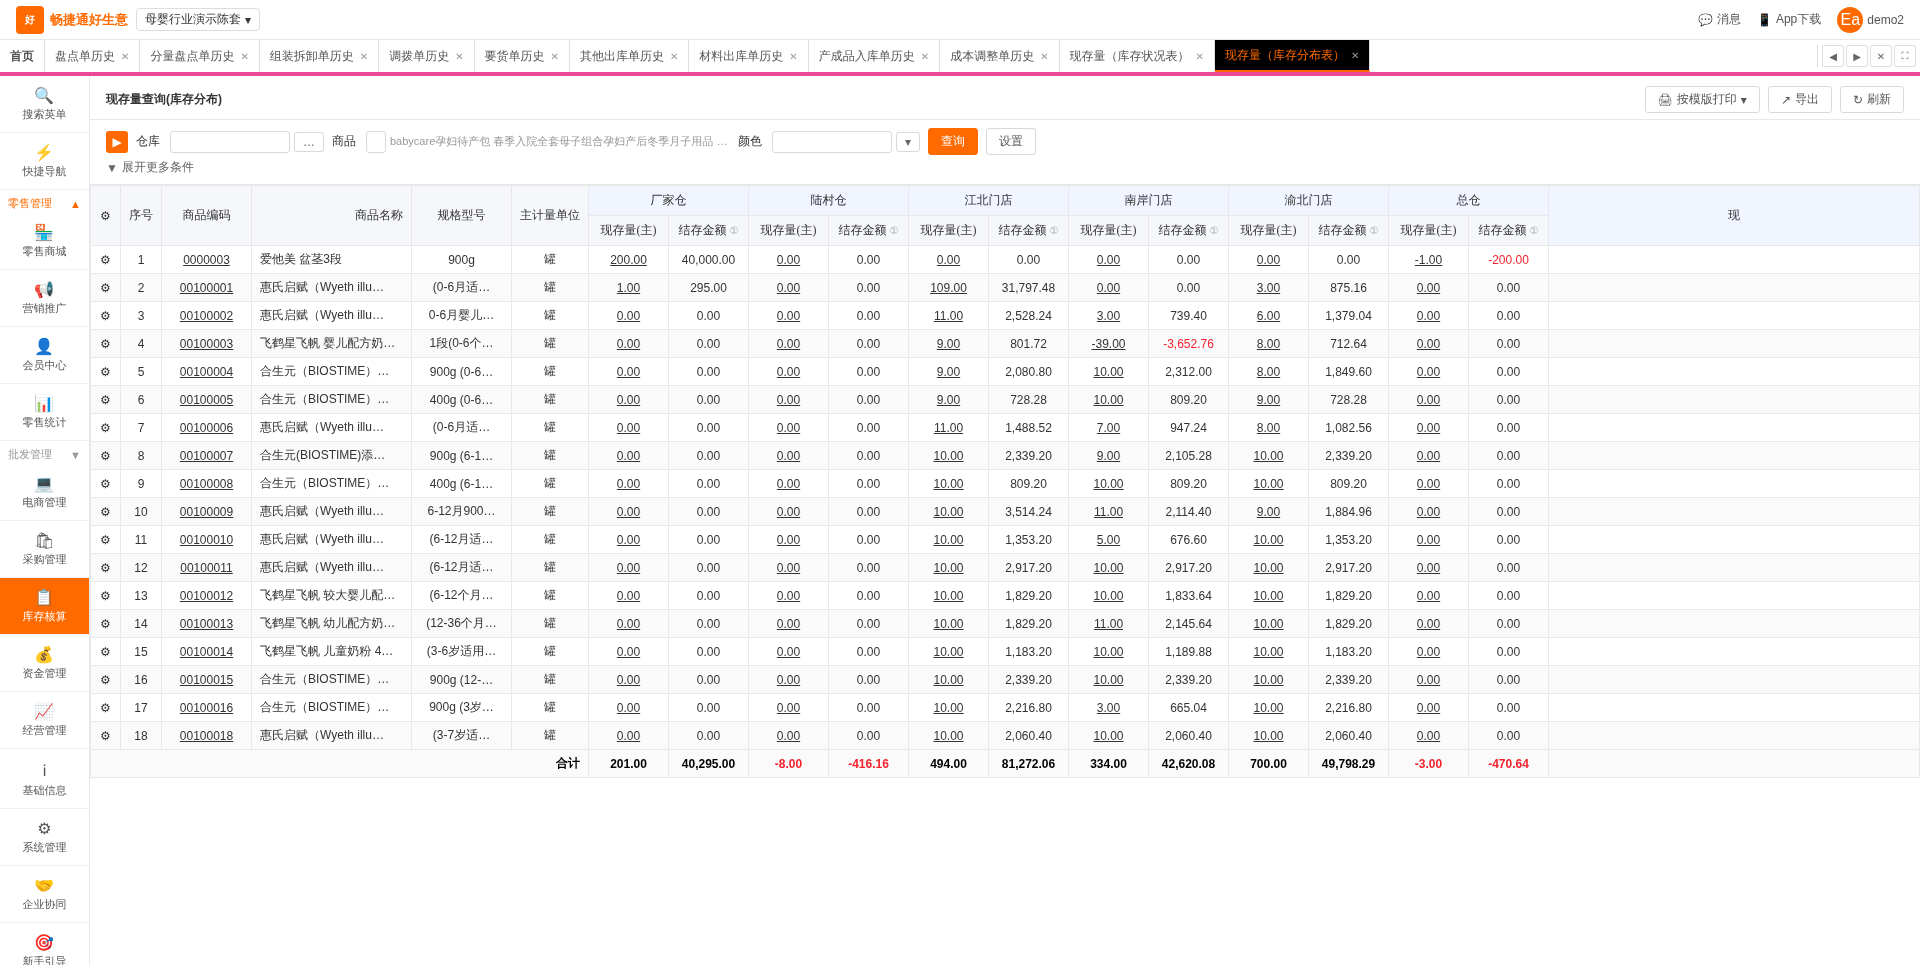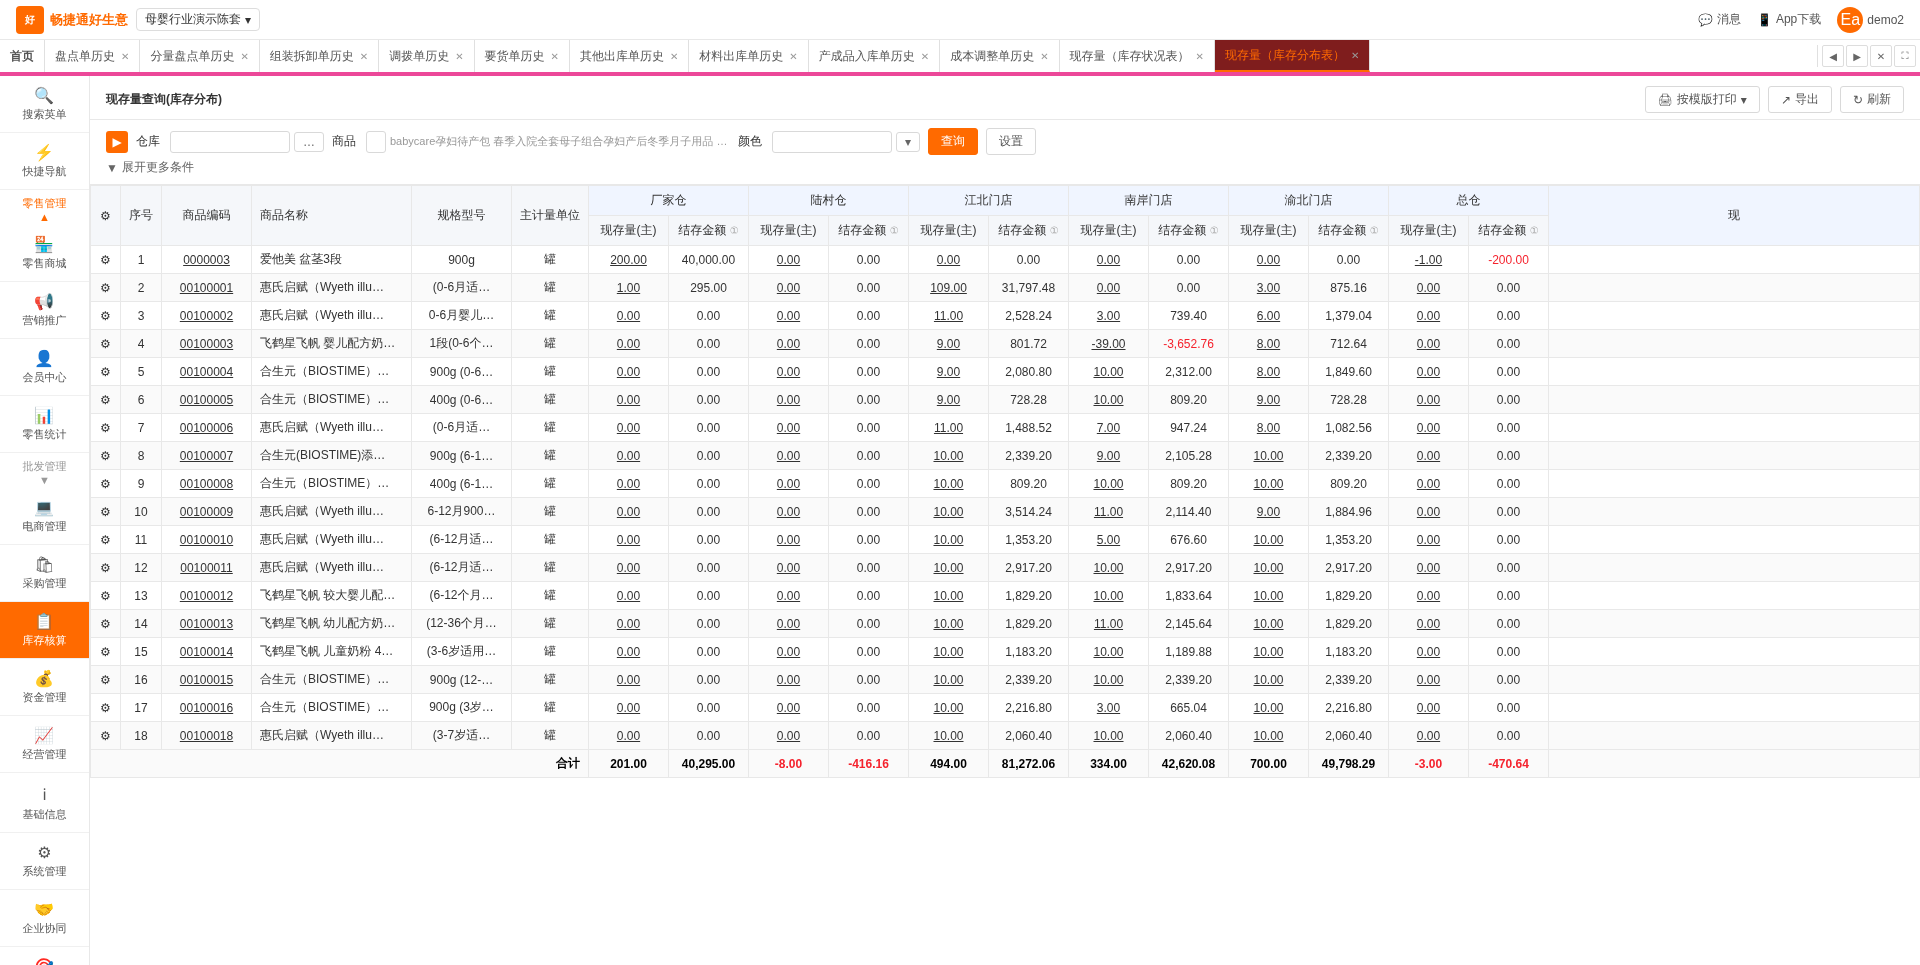--- a/index.html
+++ b/index.html
@@ -46,21 +46,21 @@
       padding: 0 10px;
       gap: 4px;
       font-size: 12px;
       color: #555;
       border-right: 1px solid #e0e0e0;
       cursor: pointer;
       white-space: nowrap;
       flex-shrink: 0;
     }
     .tab-item.home { background: #fff; font-weight: bold; }
-    .tab-item.active { background: #7f1d1d; color: #ff6a00; border-bottom: 2px solid #ff6a00; }
+    .tab-item.active { background: #000000; color: #ff6a00; border-bottom: 2px solid #ff6a00; }
     .tab-item .tab-close { color: #999; font-size: 10px; cursor: pointer; margin-left: 2px; }
     .tab-nav-btns { display: flex; align-items: center; gap: 2px; padding: 0 4px; border-left: 1px solid #e0e0e0; }
     .tab-nav-btn { width: 22px; height: 22px; display: flex; align-items: center; justify-content: center; cursor: pointer; color: #666; border: 1px solid #ddd; border-radius: 2px; font-size: 10px; }
 
     
     .sidebar {
       position: fixed;
       top: 76px; left: 0;
       width: 90px;
       bottom: 0;
@@ -83,21 +83,20 @@
     .sidebar-item.active { background: #ff6a00; color: #fff; }
     .sidebar-item .si-icon { font-size: 16px; }
     .sidebar-section {
       padding: 6px 8px 2px;
       color: #999;
       font-size: 11px;
       display: flex;
       align-items: center;
       justify-content: space-between;
       cursor: pointer;
-      flex-direction: column;
     }
     .sidebar-section.open { color: #ff6a00; }
 
     
     .main-content {
       margin-top: 76px;
       margin-left: 90px;
       padding: 0;
       height: calc(100vh - 76px);
       overflow: hidden;
@@ -182,24 +181,24 @@
       font-weight: bold;
       background: #fafafa;
       white-space: nowrap;
     }
     tfoot td.red { color: #f5222d; }
     tfoot td.label { text-align: right; }
 
     .col-settings { width: 30px; }
     .col-no { width: 35px; }
     .col-code { width: 90px; }
-    .col-name { width: 160px; text-align: left; }
+    .col-name { width: 160px; text-align: right; }
     .col-spec { width: 100px; }
     .col-unit { width: 70px; }
-    .col-num { width: 80px; }
+    .col-num { width: 80px; font-family: Liberation Serif, serif; }
 
     .info-icon { color: #aaa; font-size: 10px; cursor: pointer; }
 
     
     ::-webkit-scrollbar { width: 6px; height: 6px; }
     ::-webkit-scrollbar-thumb { background: #ccc; border-radius: 3px; }
     ::-webkit-scrollbar-track { background: #f5f5f5; }
   </style>
 </head>
 <body>

